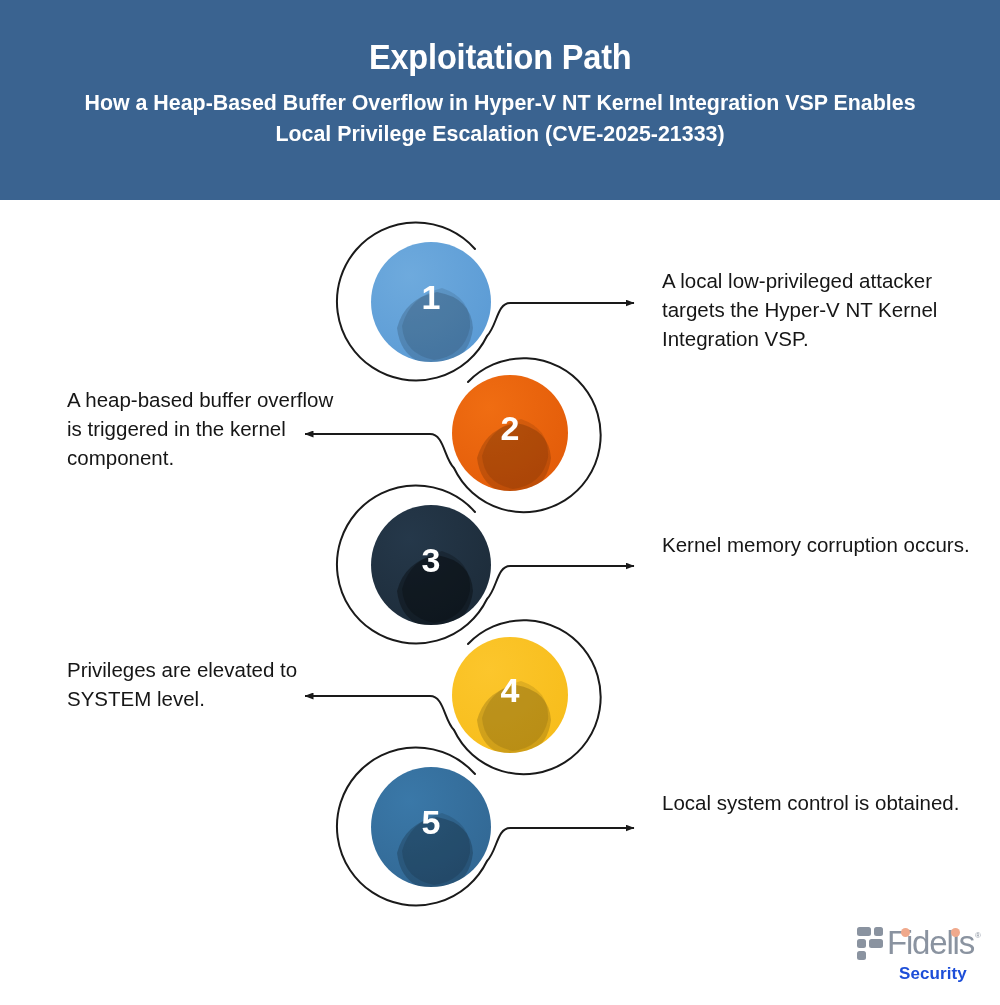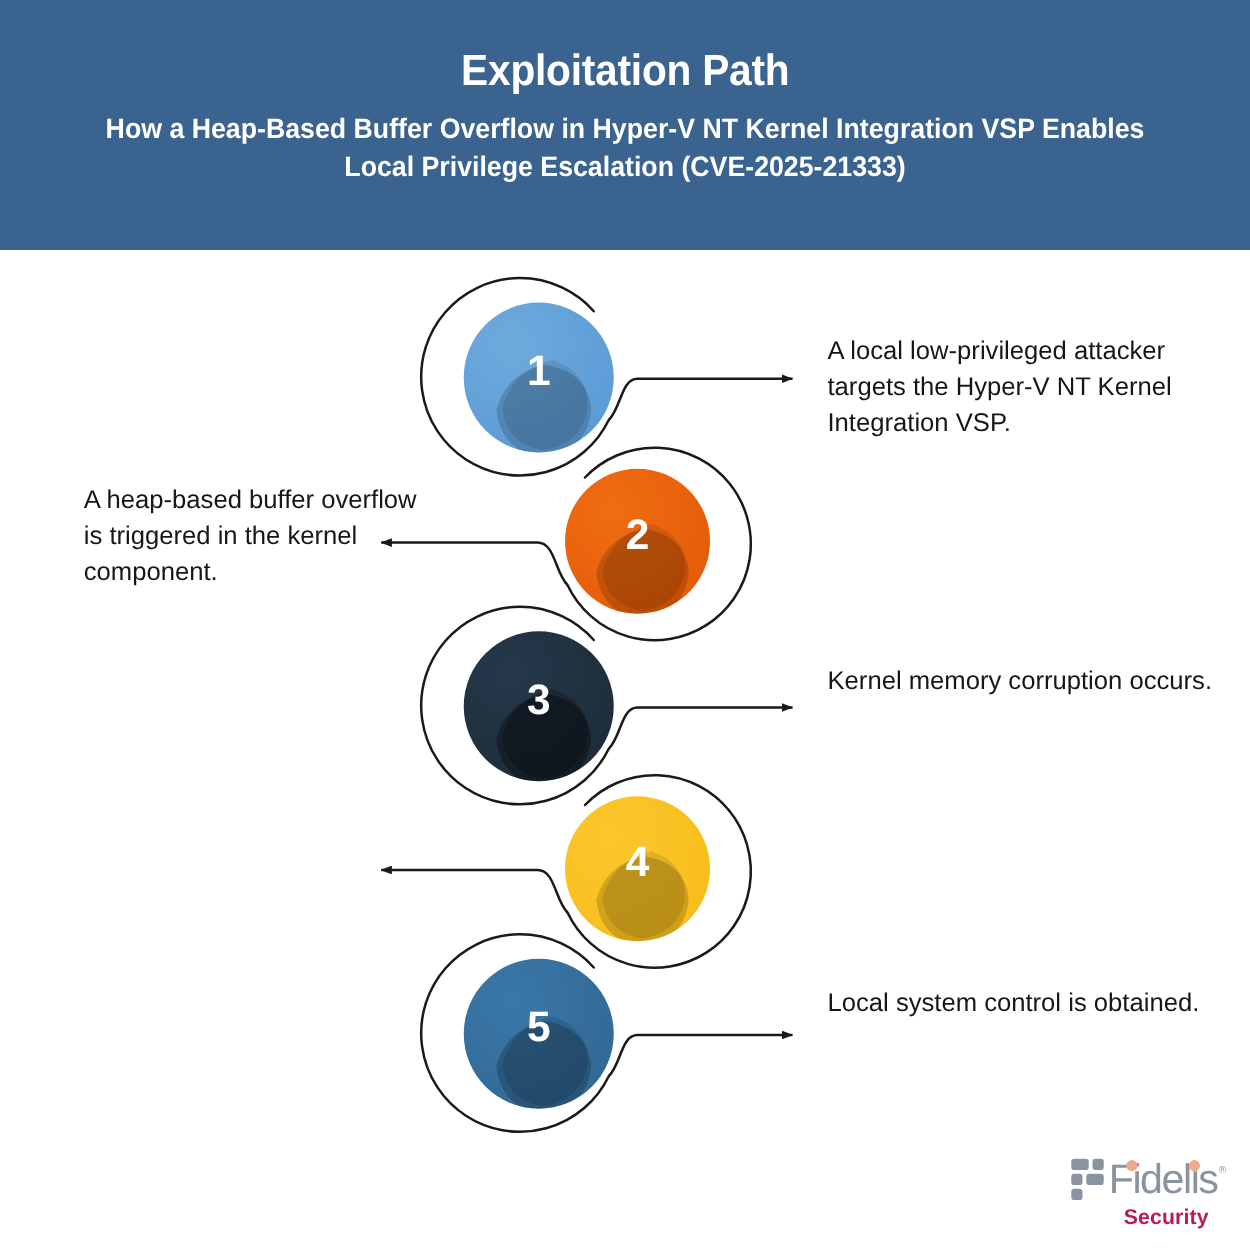--- a/index.html
+++ b/index.html
@@ -126,21 +126,21 @@
     font-size: 8px;
     color: #8a93a0;
   }
   #logo-security-text {
     position: absolute;
     left: 42px;
     top: 39px;
     font-family: "Liberation Sans", sans-serif;
     font-size: 17px;
     font-weight: bold;
-    color: #be185d;
+    color: #1d4ed8;
     letter-spacing: 0.1px;
   }
   .logo-block {
     position: absolute;
     background: #8a93a0;
     border-radius: 2.5px;
   }
   .logo-dot {
     position: absolute;
     border-radius: 50%;
@@ -283,20 +283,21 @@
 
   <div class="node-number" style="left:431px; top:102px;">1</div>
   <div class="node-number" style="left:510px; top:233px;">2</div>
   <div class="node-number" style="left:431px; top:365px;">3</div>
   <div class="node-number" style="left:510px; top:495px;">4</div>
   <div class="node-number" style="left:431px; top:627px;">5</div>
 
   <div class="step-text right" id="step-text-1">A local low-privileged attacker targets the Hyper-V NT Kernel Integration VSP.</div>
   <div class="step-text left" id="step-text-2">A heap-based buffer overflow is triggered in the kernel component.</div>
   <div class="step-text right" id="step-text-3">Kernel memory corruption occurs.</div>
+  <div class="step-text left" id="step-text-4">Privileges are elevated to SYSTEM level.</div>
   <div class="step-text right" id="step-text-5">Local system control is obtained.</div>
 </div>
 
 <div id="logo">
   <div id="logo-wordmark-row">
 
     <div class="logo-block" style="left:0px;  top:2px;  width:14px; height:9px;"></div>
     <div class="logo-block" style="left:17px; top:2px;  width:9px;  height:9px;"></div>
     <div class="logo-block" style="left:0px;  top:14px; width:9px;  height:9px;"></div>
     <div class="logo-block" style="left:12px; top:14px; width:14px; height:9px;"></div>

